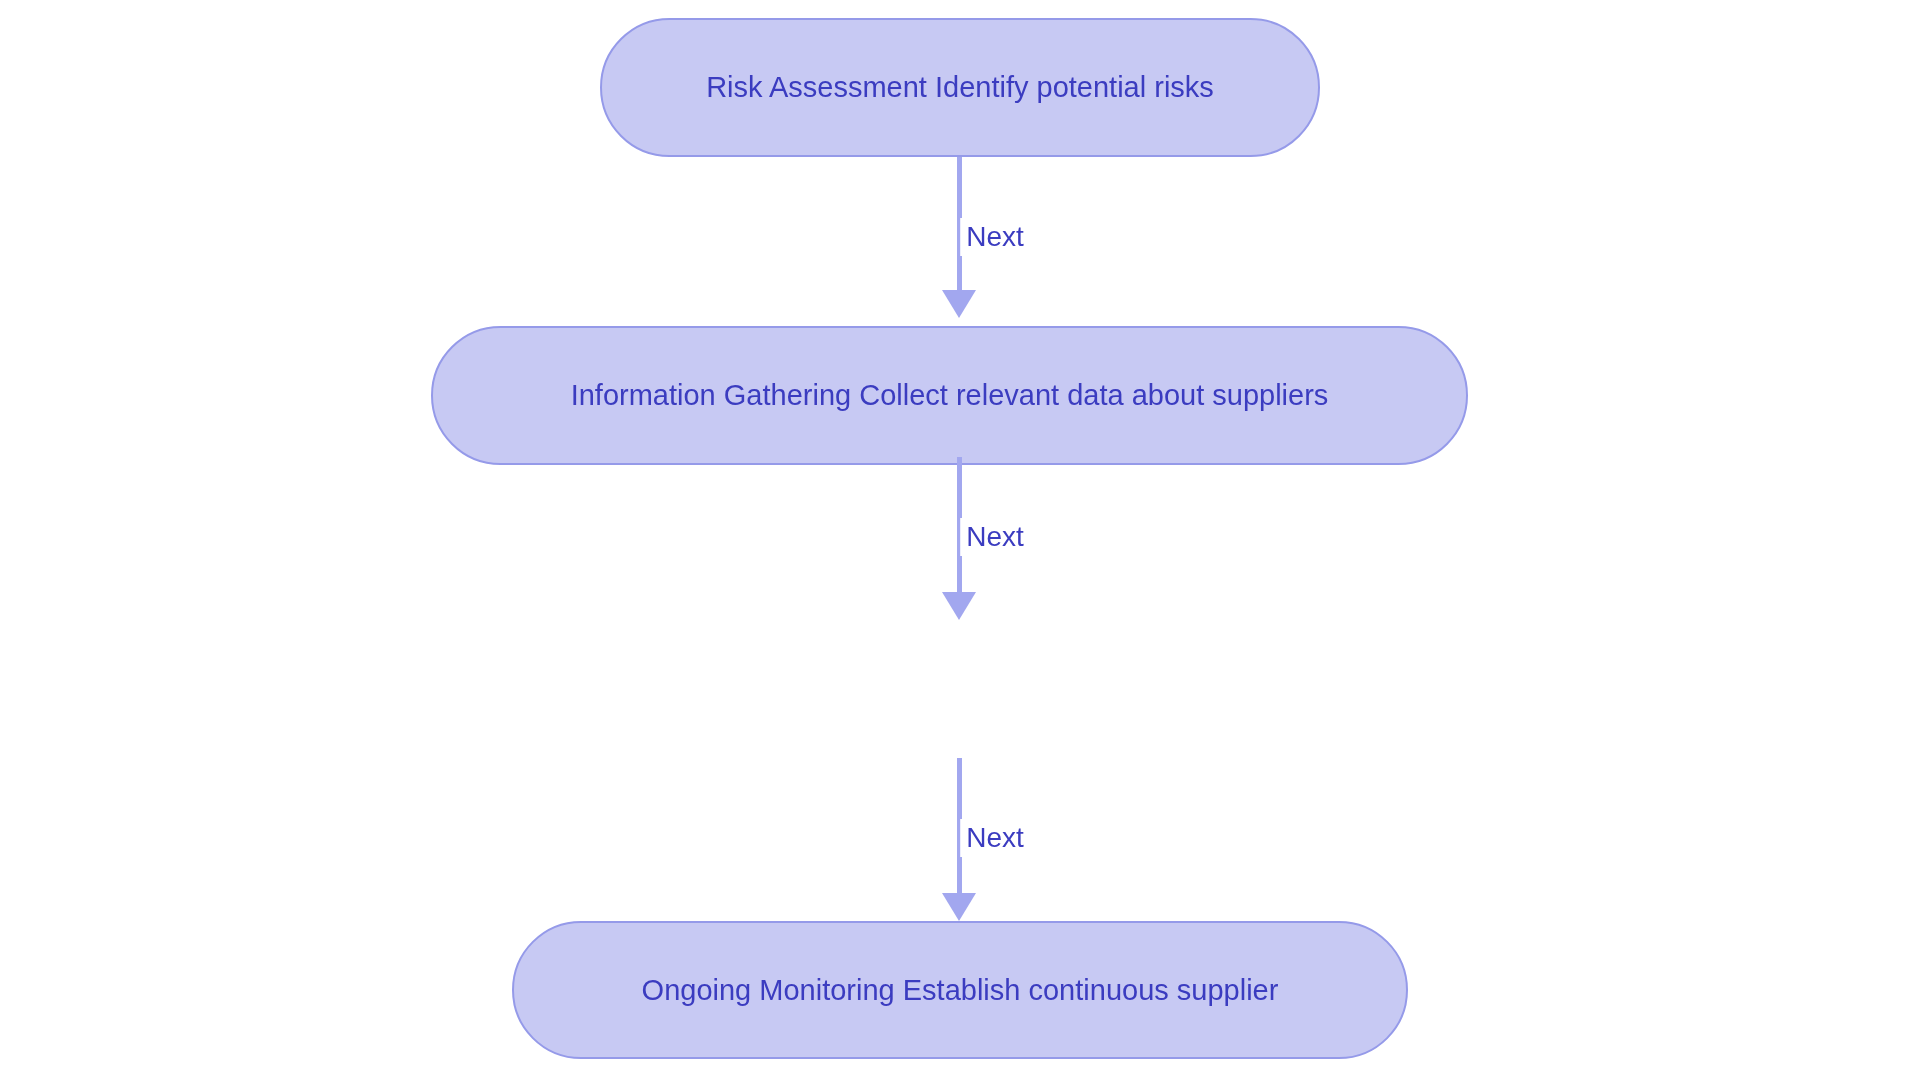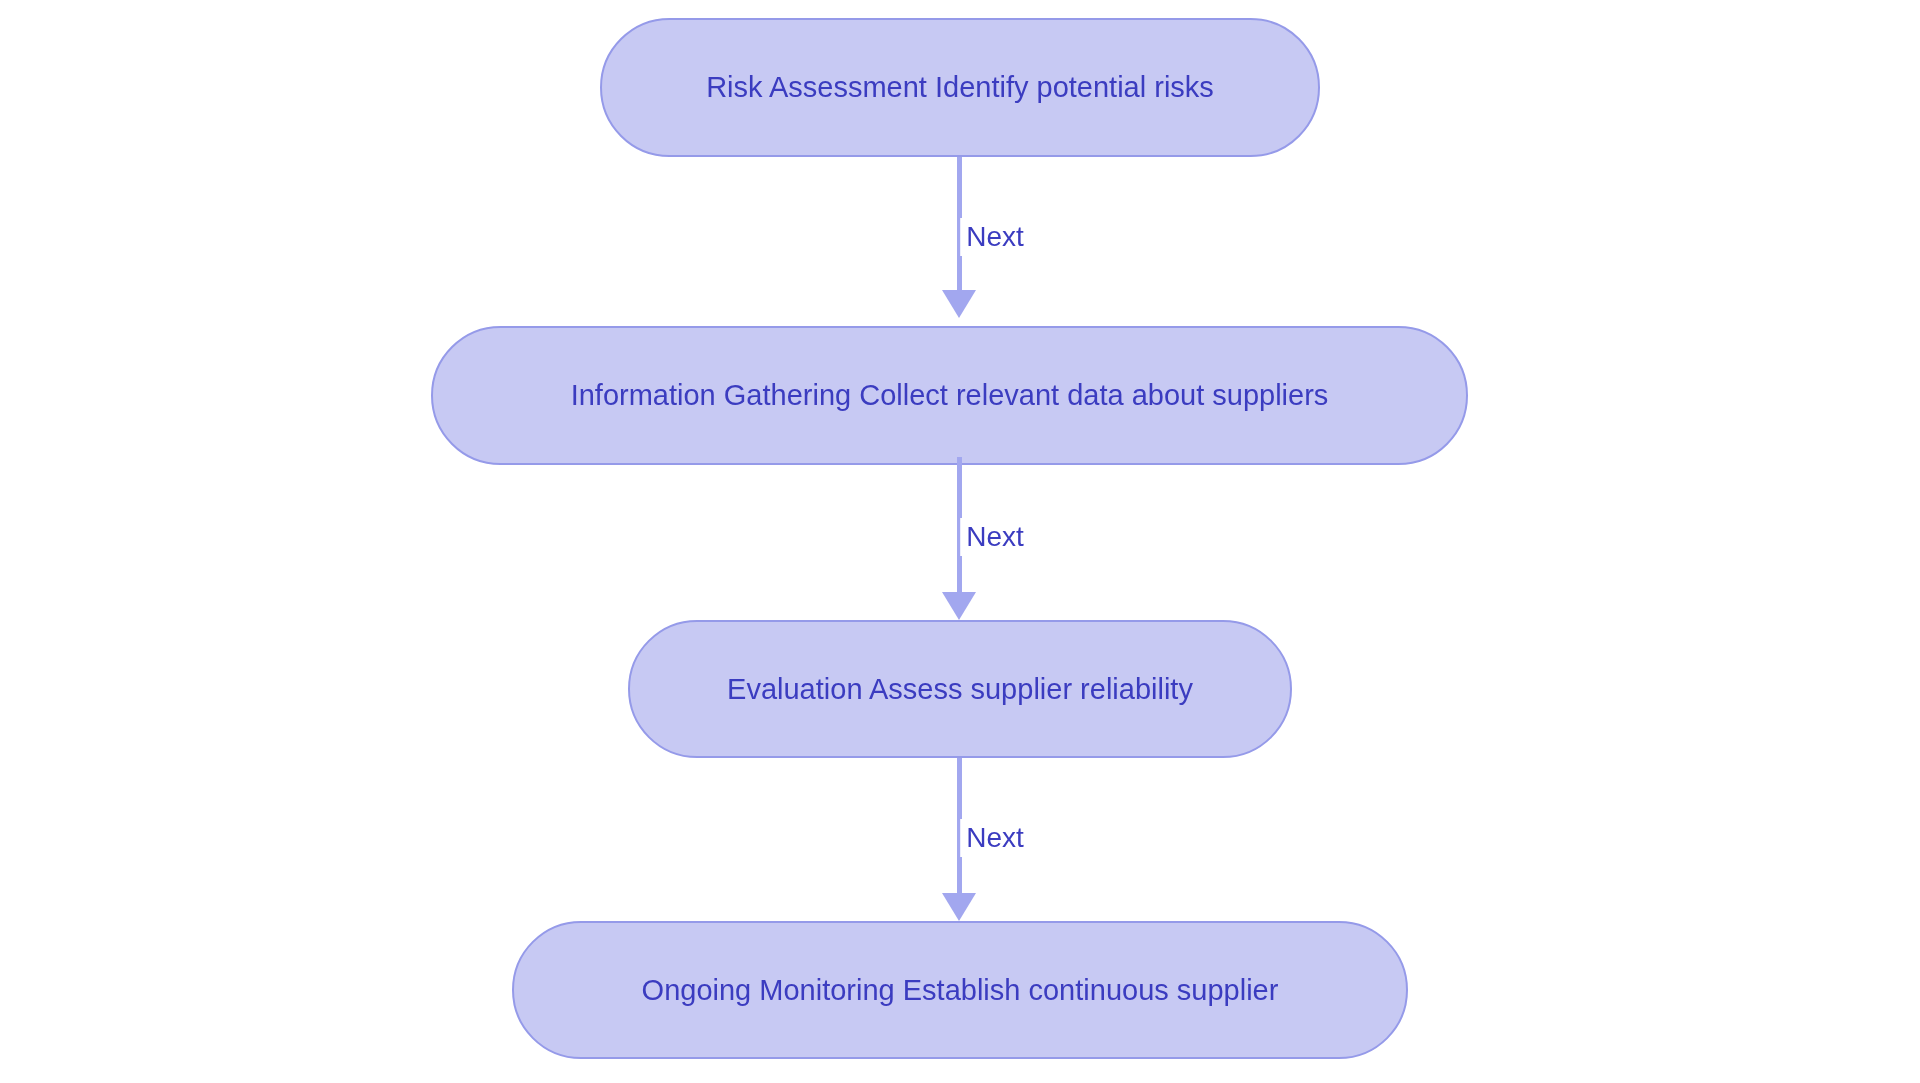--- a/index.html
+++ b/index.html
@@ -103,23 +103,20 @@
   <div class="node n2">
     <span class="node-label">Information Gathering Collect relevant data about suppliers</span>
   </div>
 
   <div class="edge e2">
     <div class="edge-line"></div>
     <div class="arrowhead"></div>
     <span class="edge-label">Next</span>
   </div>
 
-  <div class="node n3">
-    <span class="node-label">Evaluation Assess supplier reliability</span>
-  </div>
 
   <div class="edge e3">
     <div class="edge-line"></div>
     <div class="arrowhead"></div>
     <span class="edge-label">Next</span>
   </div>
 
   <div class="node n4">
     <span class="node-label">Ongoing Monitoring Establish continuous supplier</span>
   </div>

